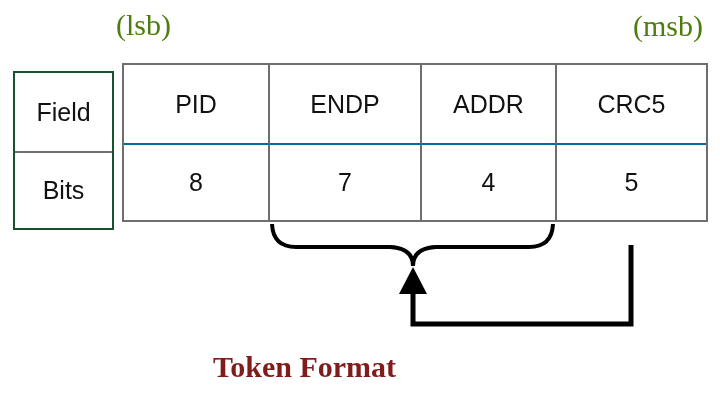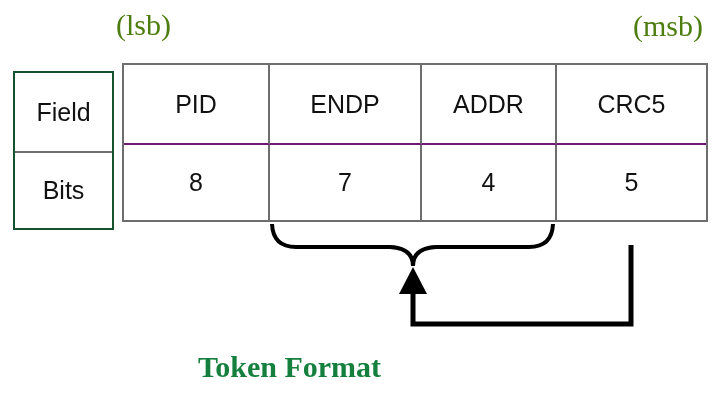--- a/index.html
+++ b/index.html
@@ -44,38 +44,38 @@
   }
   .cell {
     display: flex;
     align-items: center;
     justify-content: center;
     font-size: 25px;
     color: #111111;
     box-sizing: border-box;
     background: #ffffff;
   }
-  .main-box .cell.r0 { border-bottom: 2px solid #701a75; }
+  .main-box .cell.r0 { border-bottom: 2px solid #0369a1; }
   .hdr-box  .cell.r0 { border-bottom: 2px solid #6e6e6e; }
   .main-box .cell.cdiv { border-right: 2px solid #6e6e6e; }
 
   .annotation-svg {
     position: absolute;
     left: 0; top: 0;
     width: 720px; height: 402px;
     pointer-events: none;
   }
   .caption {
     position: absolute;
-    left: 198px; top: 350px;
+    left: 213px; top: 350px;
     font-family: "Liberation Serif", "DejaVu Serif", serif;
     font-weight: bold;
     font-size: 30px;
     line-height: 34px;
-    color: #15803d;
+    color: #7f1d1d;
     white-space: nowrap;
   }
 </style>
 </head>
 <body>
 
 <div class="stage">
 
   <div class="endian-label lsb">(lsb)</div>
   <div class="endian-label msb">(msb)</div>

